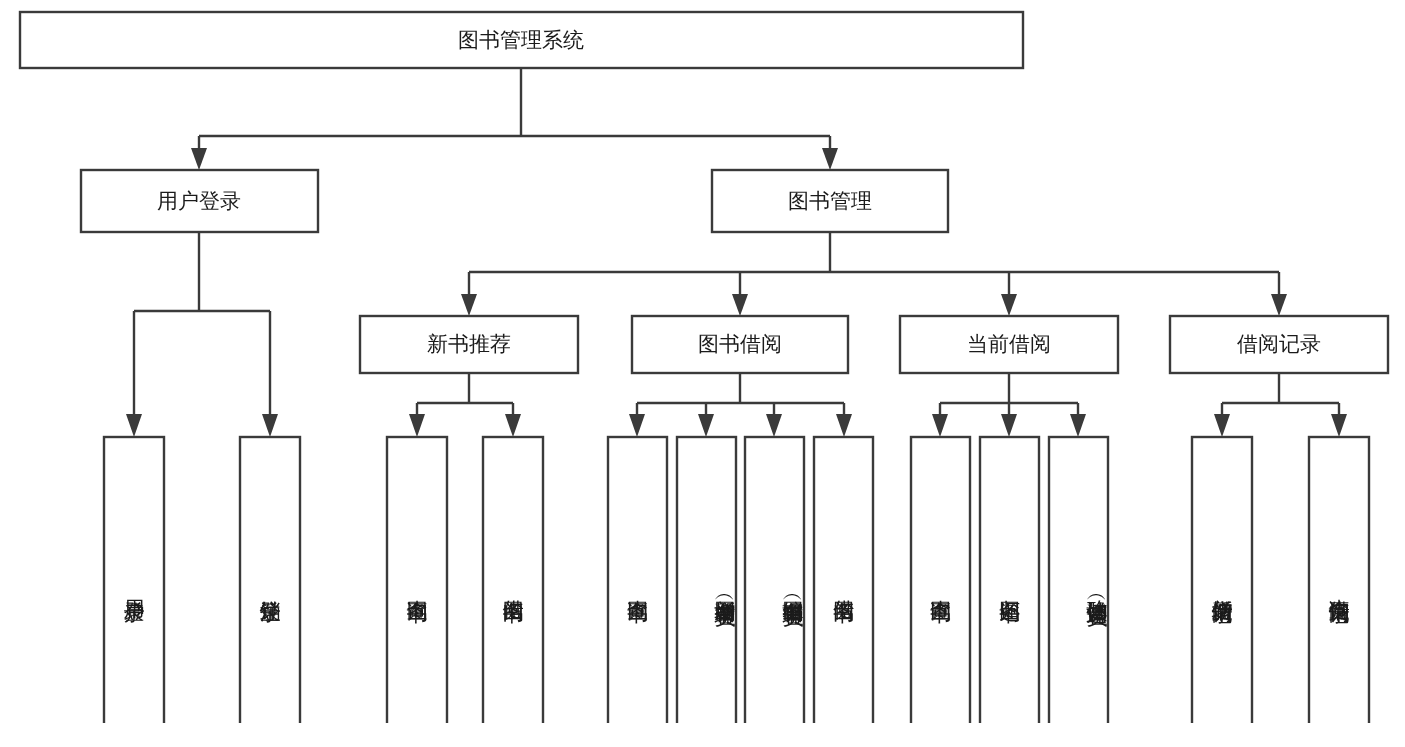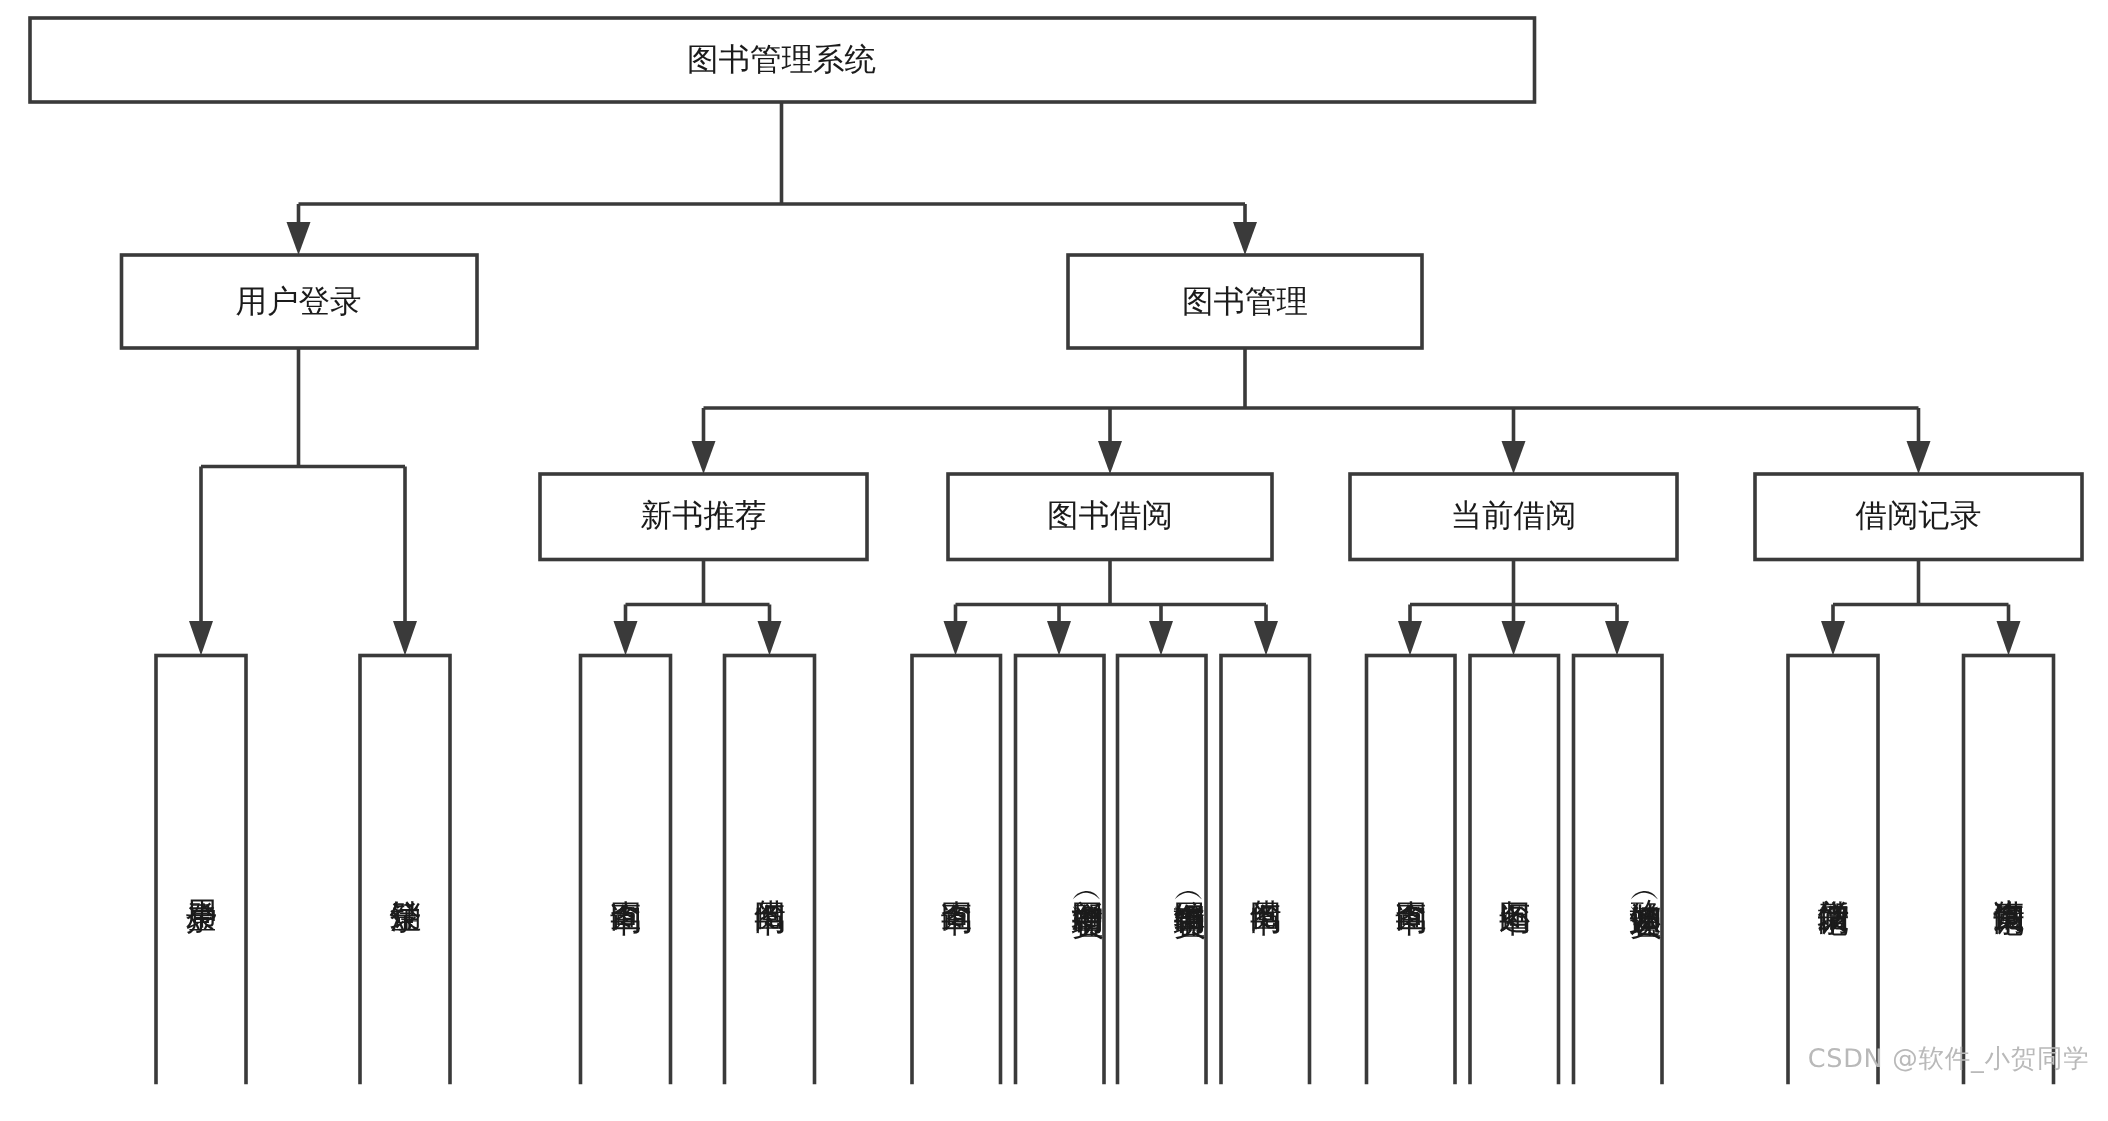--- a/index.html
+++ b/index.html
@@ -196,15 +196,14 @@
   <div class="vlabel" style="left:745px; top:437px; width:59px; height:296px; align-items:flex-start; padding-top:4px; box-sizing:border-box;">编辑图书（管理员）</div>
   <div class="vlabel" style="left:814px; top:437px; width:59px; height:296px;">借阅图书</div>
 
   <div class="vlabel" style="left:911px; top:437px; width:59px; height:296px;">查询图书</div>
   <div class="vlabel" style="left:980px; top:437px; width:59px; height:296px;">归还图书</div>
   <div class="vlabel" style="left:1049px; top:437px; width:59px; height:296px; align-items:flex-start; padding-top:4px; box-sizing:border-box;">确认归还（管理员）</div>
 
   <div class="vlabel" style="left:1192px; top:437px; width:60px; height:296px;">新增借阅记录</div>
   <div class="vlabel" style="left:1309px; top:437px; width:60px; height:296px;">查询借阅记录</div>
 
-  <div class="watermark">CSDN @软件_小贺同学</div>
 
 </div>
 
 </body></html>

